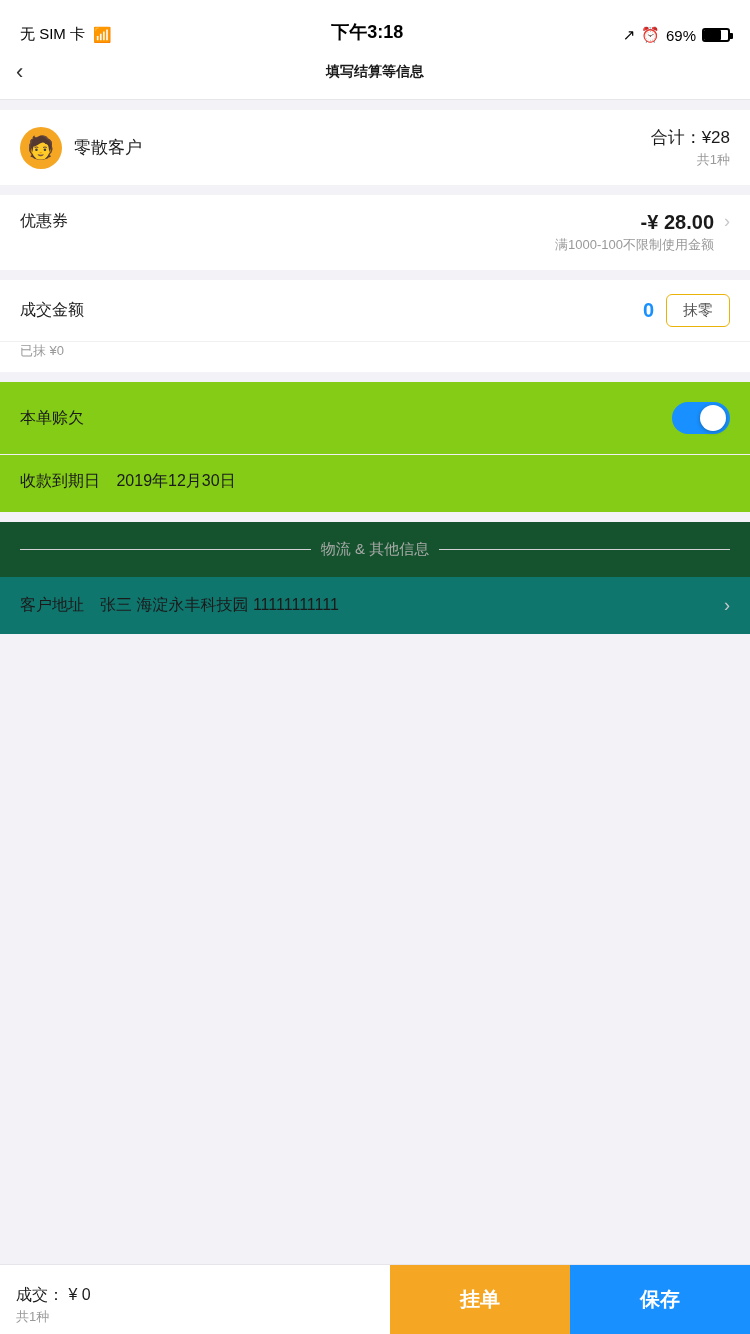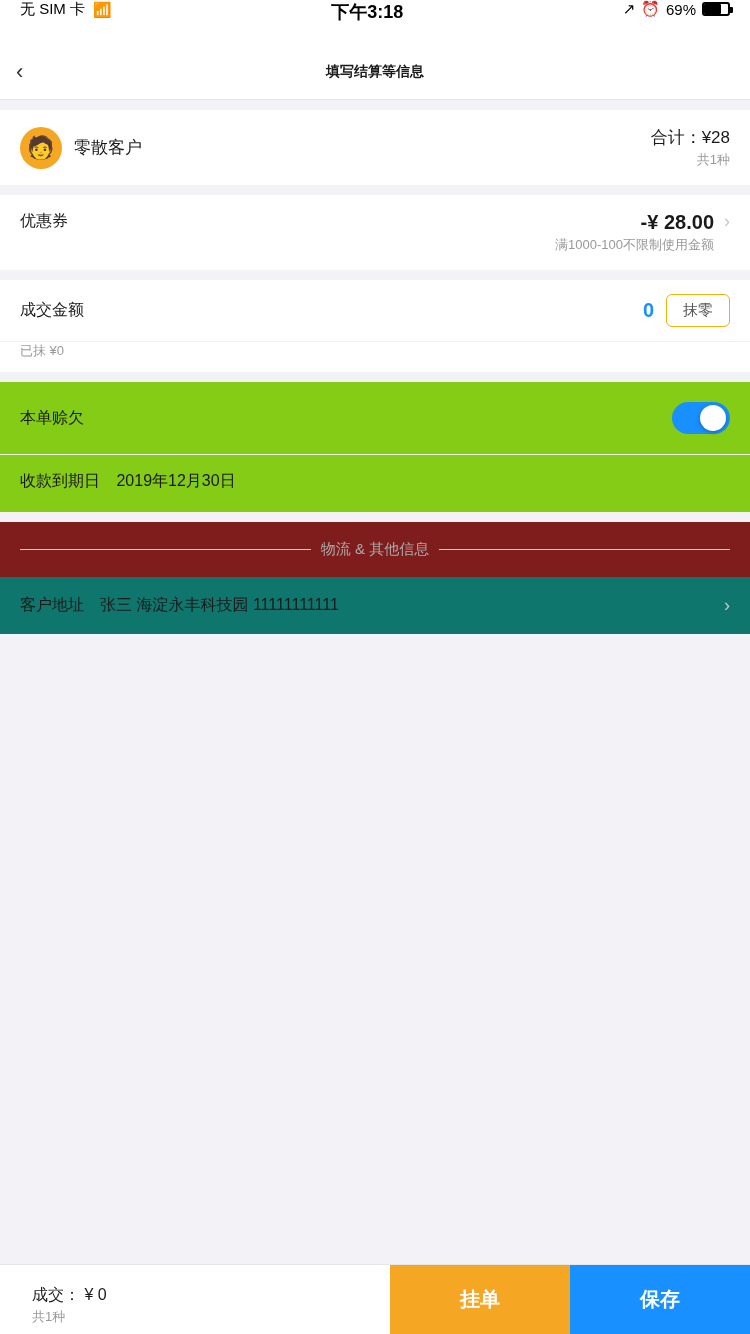--- a/index.html
+++ b/index.html
@@ -11,21 +11,21 @@
       min-height: 1334px;
       position: relative;
       overflow-x: hidden;
     }
 
     
     .status-bar {
       height: 44px;
       background: #fff;
       display: flex;
-      align-items: flex-start;
+      align-items: flex-end;
       justify-content: space-between;
       padding: 0 20px;
       font-size: 15px;
       font-weight: 500;
     }
     .status-left { display: flex; align-items: center; gap: 8px; }
     .status-center { font-size: 18px; font-weight: 600; }
     .status-right { display: flex; align-items: center; gap: 6px; font-size: 15px; }
     .battery-bar {
       width: 28px; height: 14px; border: 2px solid #000; border-radius: 3px;
@@ -265,21 +265,21 @@
       color: #1a1a1a;
     }
     .date-value {
       font-size: 16px;
       color: #1a1a1a;
       margin-left: 12px;
     }
 
     
     .logistics-section {
-      background: #7f1d1d;
+      background: #14532d;
       margin-top: 10px;
     }
     .logistics-divider {
       display: flex;
       align-items: center;
       justify-content: center;
       padding: 18px 20px;
       color: #aaa;
       font-size: 15px;
       gap: 10px;
@@ -325,21 +325,21 @@
       left: 0;
       width: 750px;
       height: 70px;
       display: flex;
       align-items: center;
       background: #fff;
       border-top: 1px solid #e5e5ea;
     }
     .footer-info {
       flex: 1;
-      padding: 0 32px;
+      padding: 0 16px;
       margin-top: 12px;
     }
     .footer-transaction {
       font-size: 16px;
       color: #1a1a1a;
     }
     .footer-count {
       font-size: 13px;
       color: #999;
       margin-top: 2px;

